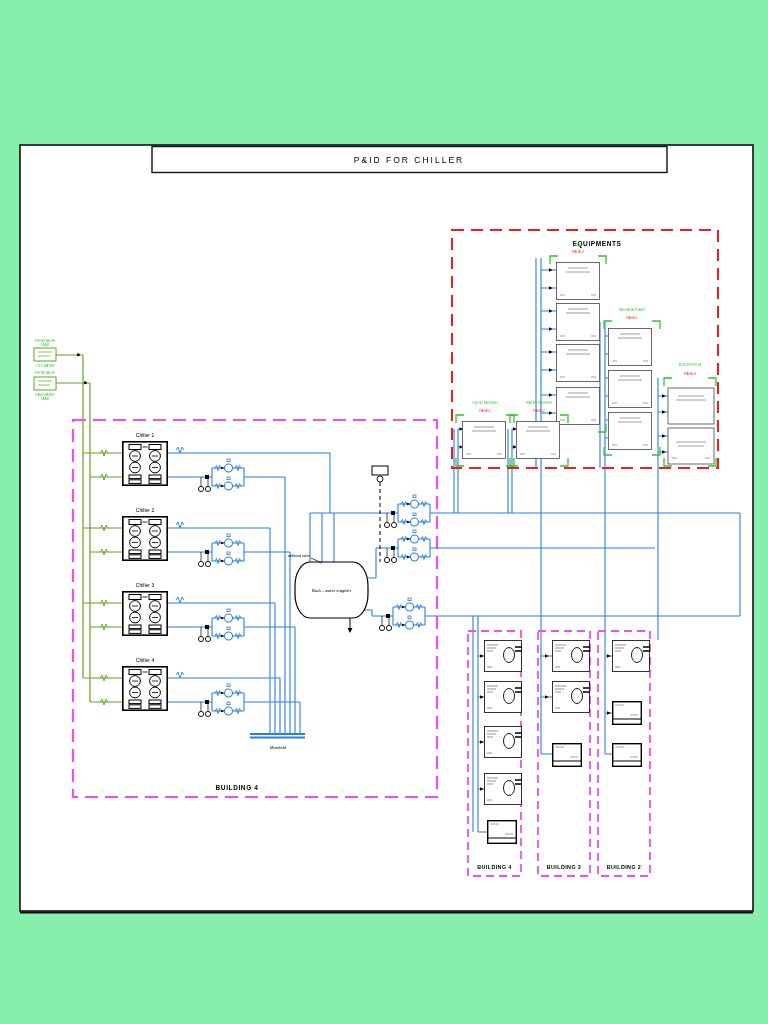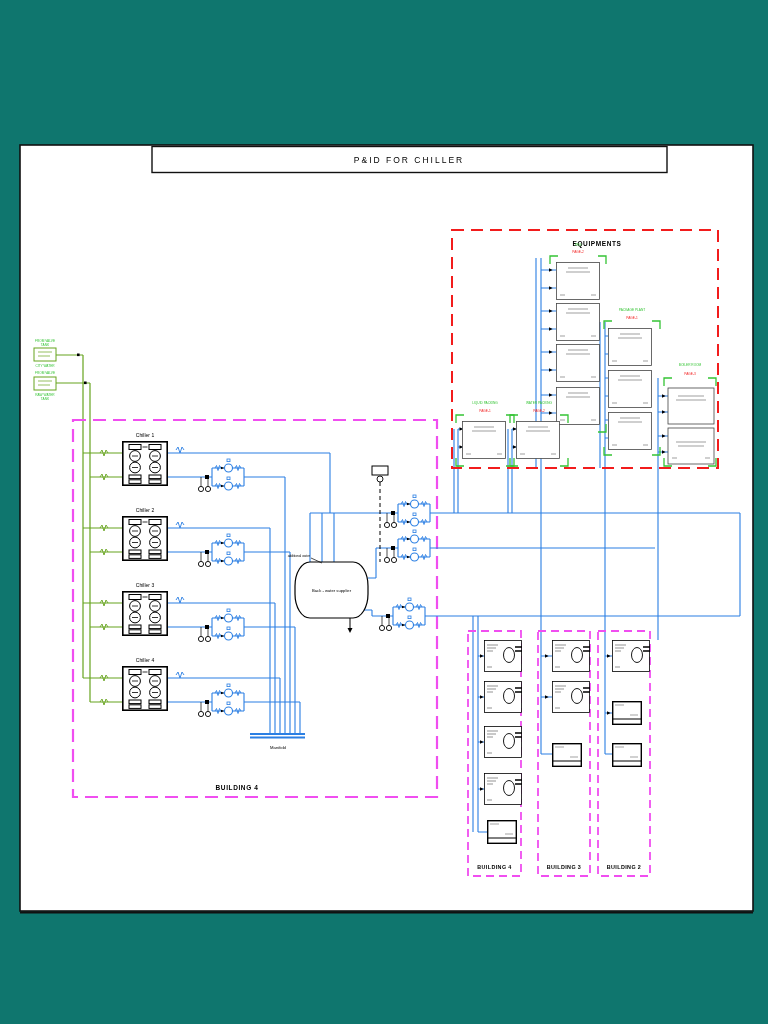--- a/index.html
+++ b/index.html
@@ -1,16 +1,16 @@
 <!DOCTYPE html>
 <html><head>
 <meta charset="utf-8">
 <style>
   html,body{margin:0;padding:0;background:#fff;}
-  .page{position:relative;width:768px;height:1024px;background:#0f766e;overflow:hidden;}
+  .page{position:relative;width:768px;height:1024px;background:#86efac;overflow:hidden;}
   svg{position:absolute;left:0;top:0;}
   text{font-family:"Liberation Sans",sans-serif;fill:#000;}
   .tt{font-size:8.5px;letter-spacing:2px;}
   .tb{font-size:6.5px;font-weight:bold;letter-spacing:.6px;}
   .tb2{font-size:5.4px;font-weight:bold;letter-spacing:.4px;}
   .t5{font-size:5px;}
   .t4{font-size:4.2px;}
   .t3{font-size:3.2px;}
   .tg{fill:#35c435;}
   .tr{fill:#f21c1c;}

